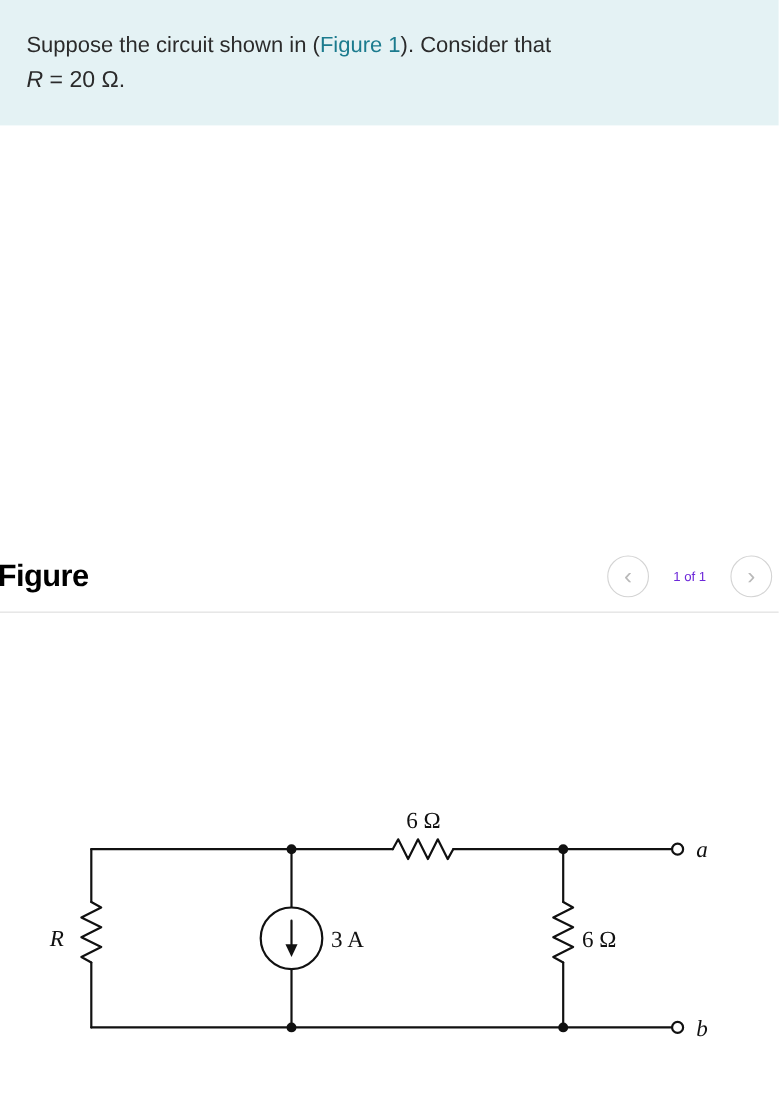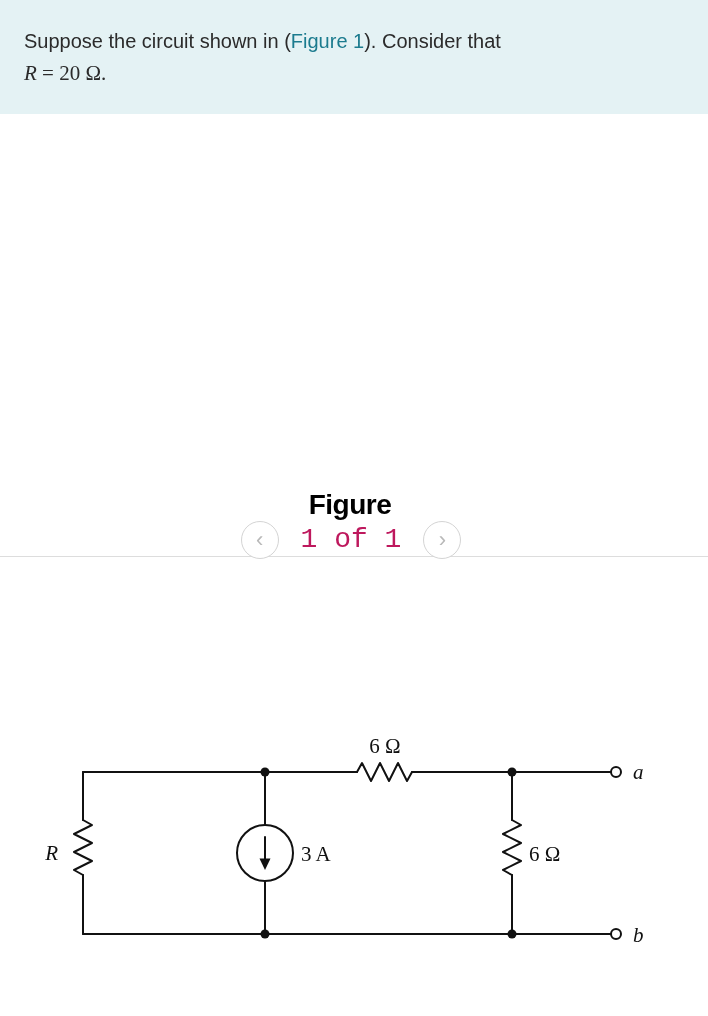--- a/index.html
+++ b/index.html
@@ -12,32 +12,31 @@
 
   
   .problem-box {
     background: #e4f2f4;
     padding: 26px 26px 24px 24px;
     font-size: 20px;
     line-height: 1.55;
     color: #2b2b2b;
   }
   .figure-link { color: #1b7b8e; cursor: pointer; text-decoration: none; }
-  .math-line { font-family: Liberation Serif, serif; font-size: 21px; }
+  .math-line { font-family: Liberation Sans, sans-serif; font-size: 21px; }
   .math-var { font-style: italic; }
 
   
   .figure-bar {
     margin-top: 388px;
     display: flex;
     align-items: center;
-    justify-content: center;
+    justify-content: space-between;
     padding: 0 6px 0 0;
     height: 44px;
-    flex-direction: column;
   }
   .figure-title {
     font-size: 28px;
     font-weight: 700;
     color: #000000;
     margin-left: -2px;
     letter-spacing: -0.5px;
   }
   .pager {
     display: flex;
@@ -52,23 +51,22 @@
     background: #ffffff;
     color: #b9b9b9;
     font-size: 22px;
     line-height: 34px;
     text-align: center;
     cursor: pointer;
     font-family: "Liberation Sans", sans-serif;
     padding: 0;
   }
   .page-indicator {
-    font-size: 28px;
-    color: #be185d;
-    font-family: Liberation Mono, monospace;
+    font-size: 12px;
+    color: #6d28d9;
   }
 
   .divider {
     border: none;
     border-top: 1px solid #dddddd;
     margin-top: 10px;
   }
 
   
   .circuit-wrap { margin-top: 160px; }

